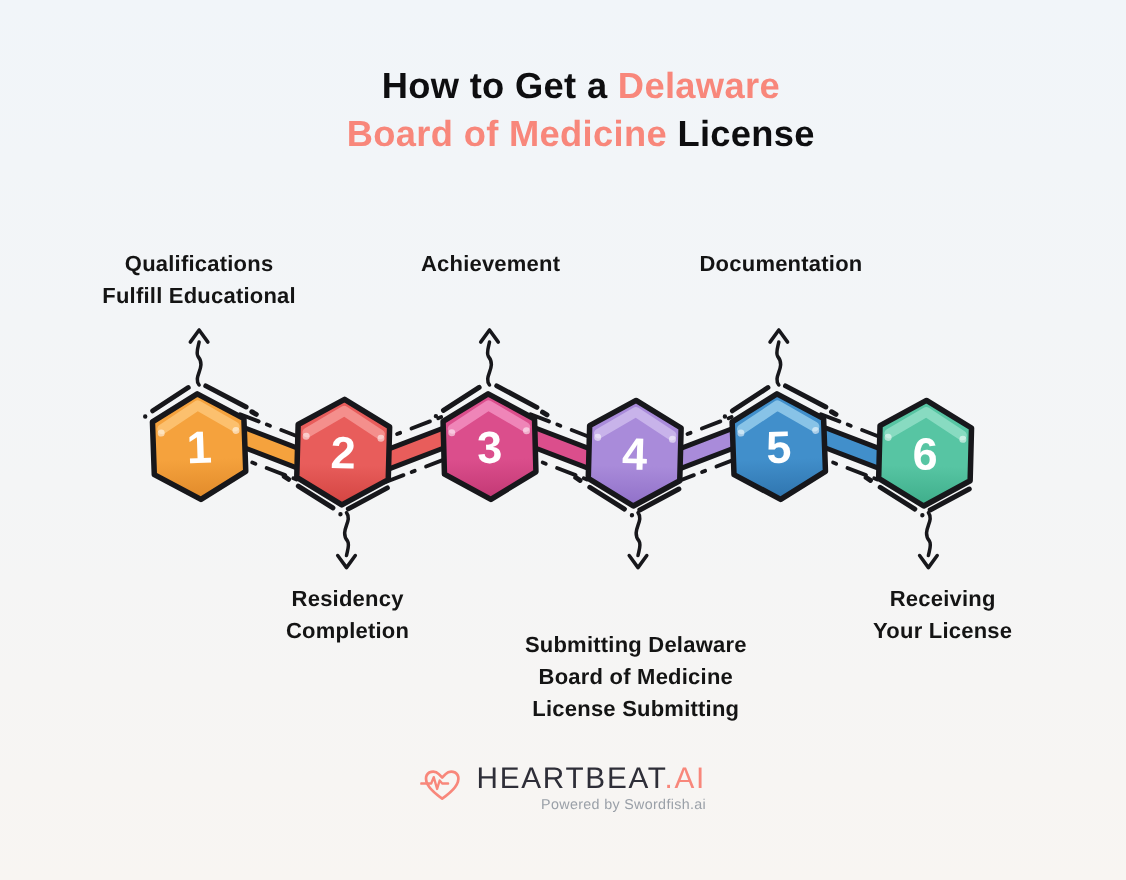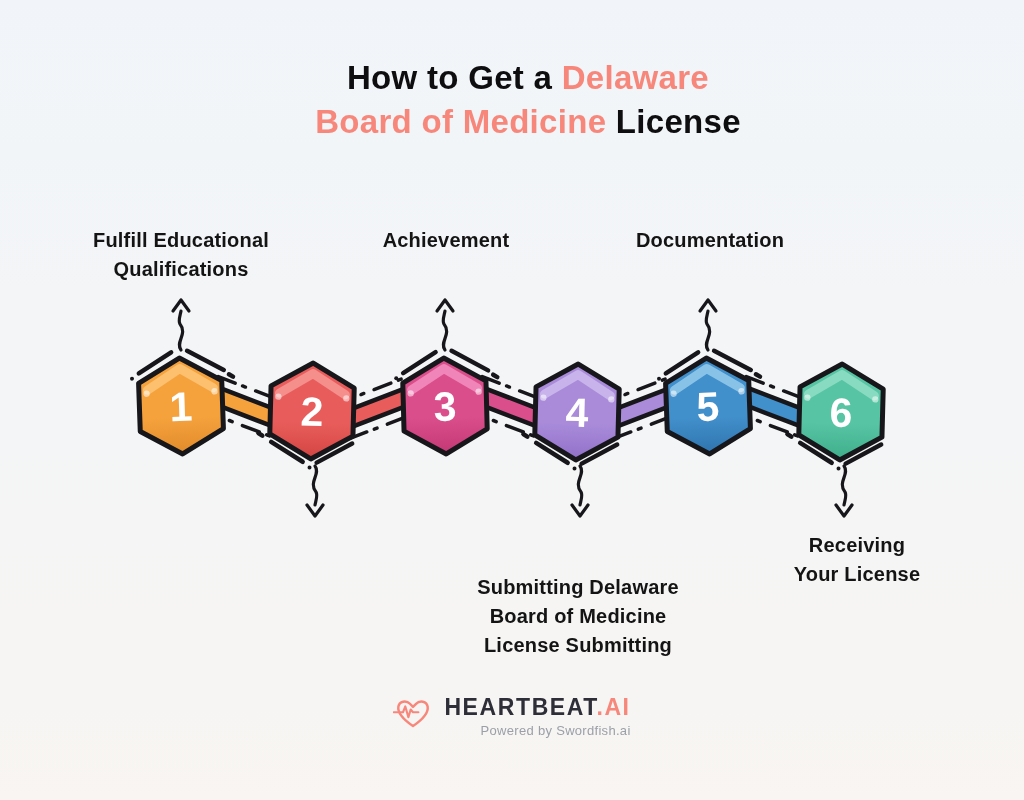--- a/index.html
+++ b/index.html
@@ -30,21 +30,21 @@
   .conn-bar{stroke:var(--outline);stroke-width:4.5;}
   .conn-dash{stroke:var(--outline);stroke-width:3.5;stroke-linecap:round;stroke-dasharray:18 8 3 11;fill:none;}
   .arrow-svg path{fill:none;stroke:var(--outline);stroke-width:3.2;stroke-linecap:round;stroke-linejoin:round;}
   .step-label{position:absolute;width:340px;transform:translateX(-50%);text-align:center;
     font-size:20px;line-height:29px;font-weight:bold;color:var(--label-text);letter-spacing:.2px;}
   
   .footer{position:absolute;top:692px;left:0;width:1024px;display:flex;justify-content:center;align-items:flex-start;gap:11px;}
   .heart-icon{margin-top:4px;}
   .heart-icon path{fill:none;stroke:var(--accent);stroke-linecap:round;stroke-linejoin:round;}
   .brand-col{display:flex;flex-direction:column;align-items:flex-end;}
-  .wordmark{font-size:23px;font-weight:bold;letter-spacing:1.6px;color:var(--brand-text);line-height:30px;}
+  .wordmark{font-size:27px;font-weight:normal;letter-spacing:1.6px;color:var(--brand-text);line-height:30px;}
   .wordmark .suffix{color:var(--accent);}
   .tagline{font-size:13px;color:var(--tagline-text);letter-spacing:.3px;margin-top:1px;}
 </style>
 </head>
 <body>
 
 <div class="canvas">
 
   <header class="title">
     <div class="title-line">
@@ -123,22 +123,22 @@
     <text class="hex-num" x="62" y="66" dominant-baseline="middle">1</text>
   </svg>
       </div>
       <div class="abs" style="left: 163px; top: 296px;">
         <svg class="arrow-svg" width="36" height="58" viewBox="0 0 36 58">
         <path d="M18,54 C12,46 25,38 17,28 C15,25 17,20 18,15"></path>
         <path d="M10,15 L18,4 M18,4 L26,15"></path>
         </svg>
       </div>
       <div class="step-label" style="left: 181px; top: 226px;">
+        <div>Qualifications</div>
         <div>Fulfill Educational</div>
-        <div>Qualifications</div>
       </div>
       <div class="abs" style="left: 250px; top: 349px;">
         <svg class="hex-svg" width="124" height="124" viewBox="0 0 124 124" style="transform:rotate(1.5deg)">
     <defs>
             <linearGradient id="grad1" x1="0" y1="0" x2="0" y2="1">
       <stop offset="0" stop-color="#E85D5B"></stop>
               <stop offset="0.62" stop-color="#E85D5B"></stop>
       <stop offset="1" stop-color="#D34441"></stop>
             </linearGradient>
           </defs>
@@ -151,20 +151,24 @@
     <circle class="hex-dot" cx="28" cy="48.5" r="3.2"></circle>
           <circle class="hex-dot" cx="96" cy="48.5" r="3.2"></circle>
     <text class="hex-num" x="62" y="66" dominant-baseline="middle">2</text>
   </svg>
       </div>
       <div class="abs" style="left: 297px; top: 464px;">
         <svg class="arrow-svg" width="36" height="56" viewBox="0 0 36 56">
         <path d="M18,2 C24,10 11,18 19,28 C21,31 19,36 18,41"></path>
         <path d="M10,41 L18,52 M18,52 L26,41"></path>
         </svg>
+      </div>
+      <div class="step-label" style="left: 316px; top: 531px;">
+        <div>Residency</div>
+        <div>Completion</div>
       </div>
       <div class="abs" style="left: 383px; top: 344px;">
         <svg class="hex-svg" width="124" height="124" viewBox="0 0 124 124" style="transform:rotate(-1.5deg)">
     <defs>
             <linearGradient id="grad2" x1="0" y1="0" x2="0" y2="1">
       <stop offset="0" stop-color="#DB4E8C"></stop>
               <stop offset="0.62" stop-color="#DB4E8C"></stop>
       <stop offset="1" stop-color="#C23874"></stop>
             </linearGradient>
           </defs>

